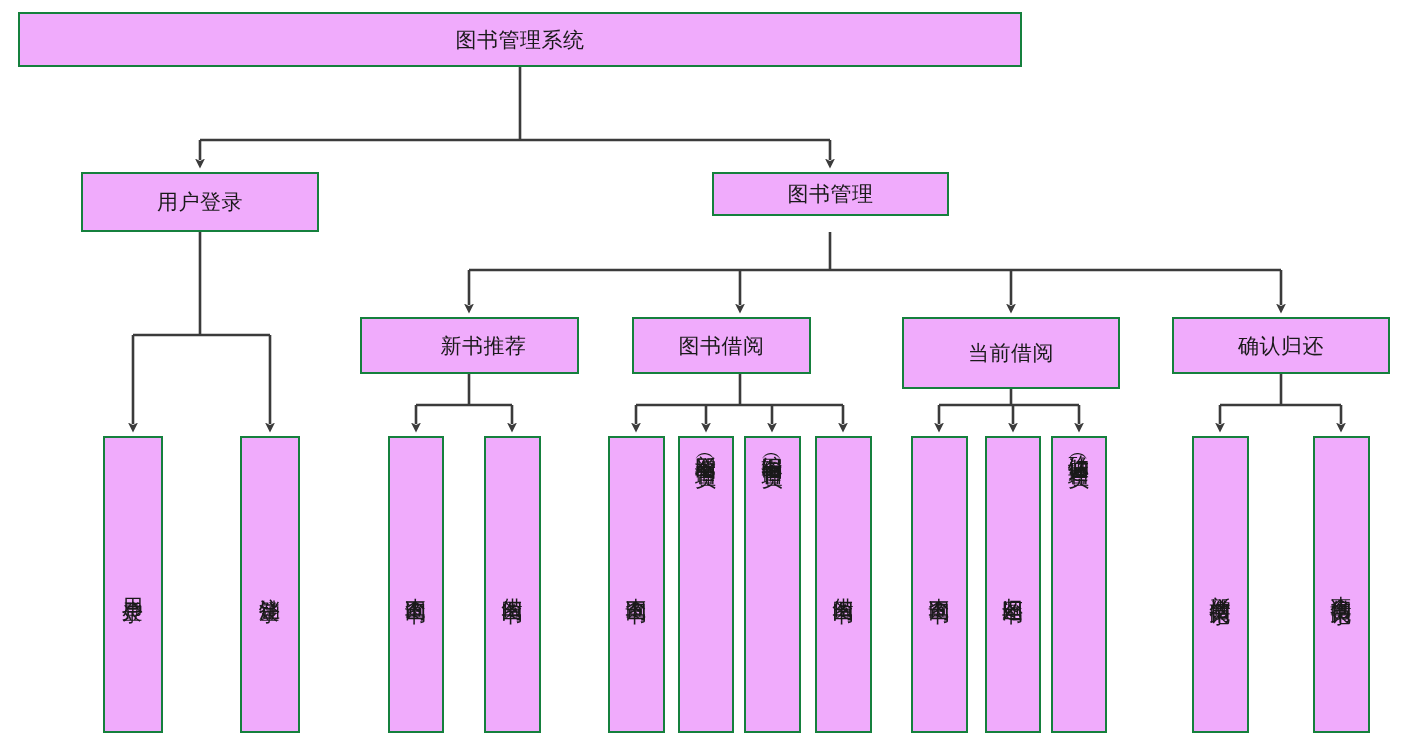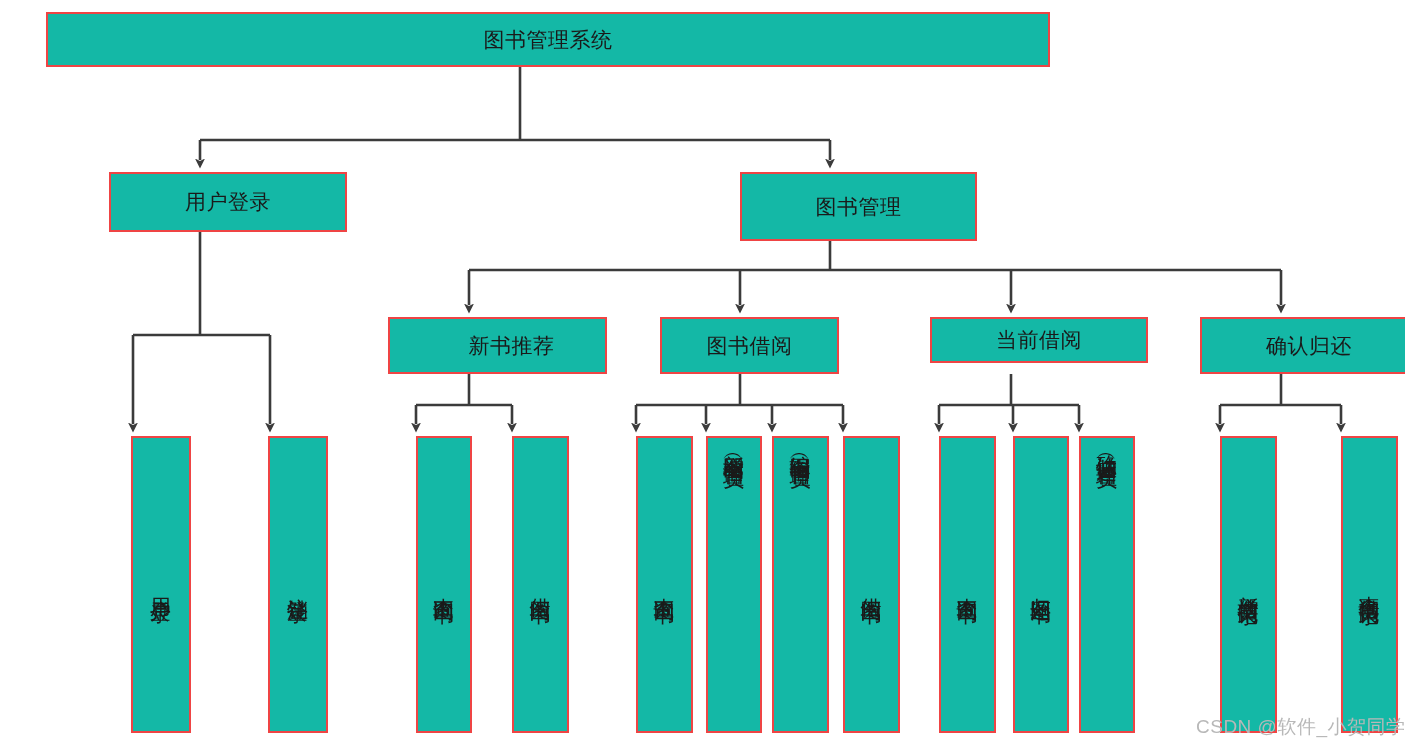--- a/index.html
+++ b/index.html
@@ -21,27 +21,26 @@
   #edges {
     position: absolute;
     left: 0;
     top: 0;
     width: 1405px;
     height: 747px;
   }
   .node {
     position: absolute;
     box-sizing: border-box;
-    background: #14b8a6;
-    border: 2px solid #ef4444;
+    background: #f0abfc;
+    border: 2px solid #15803d;
     display: flex;
     align-items: center;
     justify-content: center;
     z-index: 2;
-    margin-left: 28px;
   }
   .node .label {
     color: #1a1a1a;
     font-size: 21px;
     line-height: 1.22;
     letter-spacing: 0.5px;
     text-align: center;
     white-space: nowrap;
   }
   .node.leaf .label {
@@ -129,31 +128,31 @@
     </g>
   </svg>
 
   <div class="node" style="left: 18px; top: 12px; width: 1004px; height: 55px;">
     <span class="label">图书管理系统</span>
   </div>
 
   <div class="node" style="left: 81px; top: 172px; width: 238px; height: 60px;">
     <span class="label">用户登录</span>
   </div>
-  <div class="node" style="left: 712px; top: 172px; width: 237px; height: 69px;">
+  <div class="node" style="left: 712px; top: 172px; width: 237px; height: 44px;">
     <span class="label">图书管理</span>
   </div>
 
   <div class="node" style="left: 360px; top: 317px; width: 219px; height: 57px; padding-left: 28px;">
     <span class="label">新书推荐</span>
   </div>
   <div class="node" style="left: 632px; top: 317px; width: 179px; height: 57px;">
     <span class="label">图书借阅</span>
   </div>
-  <div class="node" style="left: 902px; top: 317px; width: 218px; height: 46px;">
+  <div class="node" style="left: 902px; top: 317px; width: 218px; height: 72px;">
     <span class="label">当前借阅</span>
   </div>
   <div class="node" style="left: 1172px; top: 317px; width: 218px; height: 57px;">
     <span class="label">确认归还</span>
   </div>
 
   <div class="node leaf center-v" style="left: 103px; top: 436px; width: 60px; height: 297px;">
     <span class="label">用户登录</span>
   </div>
   <div class="node leaf center-v" style="left: 240px; top: 436px; width: 60px; height: 297px;">
@@ -186,15 +185,14 @@
   <div class="node leaf" style="left: 1051px; top: 436px; width: 56px; height: 297px;">
     <span class="label">确认归还（管理员）</span>
   </div>
   <div class="node leaf center-v" style="left: 1192px; top: 436px; width: 57px; height: 297px;">
     <span class="label">新增借阅记录</span>
   </div>
   <div class="node leaf center-v" style="left: 1313px; top: 436px; width: 57px; height: 297px;">
     <span class="label">查询借阅记录</span>
   </div>
 
-  <div class="watermark" style="left: 1196px; top: 714px;">CSDN @软件_小贺同学</div>
 
 </div>
 
 </body></html>

